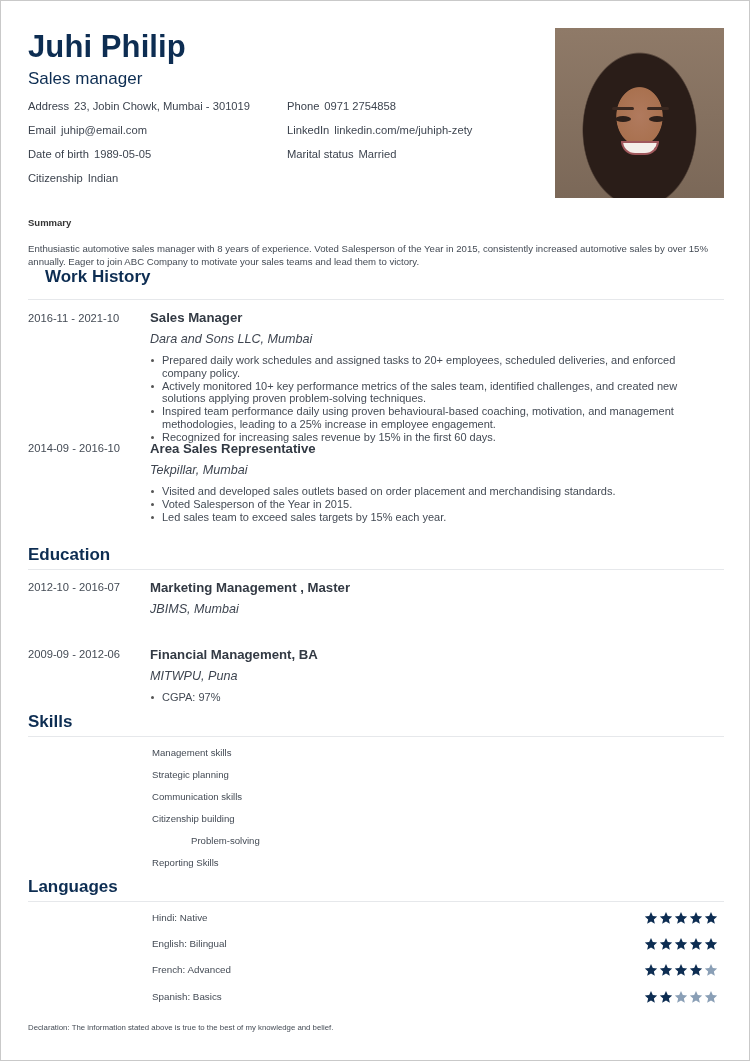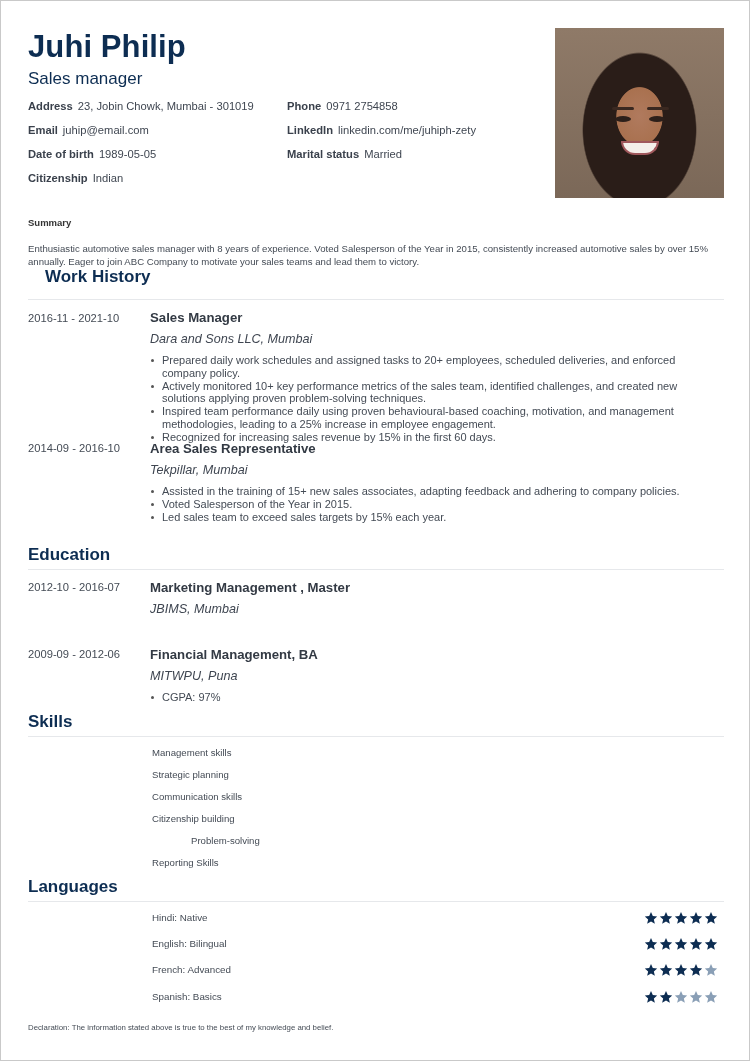--- a/index.html
+++ b/index.html
@@ -11,21 +11,21 @@
   }
   .name {
     position: absolute; left: 27px; top: 28px;
     font-size: 31px; font-weight: 700; color: #0d2d52; letter-spacing: 0.1px;
   }
   .title {
     position: absolute; left: 27px; top: 68px;
     font-size: 17px; color: #0d2d52;
   }
   .info { position: absolute; font-size: 11.2px; color: #3f4651; white-space: nowrap; }
-  .info .lbl { font-weight: 700; color: #3a414c; margin-right: 5px; }
+  .info .lbl { font-weight: 400; color: #3a414c; margin-right: 5px; }
   .photo {
     position: absolute; left: 554px; top: 27px; width: 169px; height: 170px;
     background:
       radial-gradient(ellipse 38px 48px at 50% 52%, #b07a5e 0%, #a9714f 60%, rgba(169,113,79,0) 62%),
       radial-gradient(ellipse 70px 95px at 50% 60%, #2a1d18 0%, #2a1d18 80%, rgba(42,29,24,0) 82%),
       linear-gradient(180deg, #8f7a68 0%, #7b6858 100%);
     overflow: hidden;
   }
   .photo .smile {
     position: absolute; left: 66px; top: 113px; width: 38px; height: 14px;
@@ -114,21 +114,21 @@
     <li>Prepared daily work schedules and assigned tasks to 20+ employees, scheduled deliveries, and enforced company policy.</li>
     <li>Actively monitored 10+ key performance metrics of the sales team, identified challenges, and created new solutions applying proven problem-solving techniques.</li>
     <li>Inspired team performance daily using proven behavioural-based coaching, motivation, and management methodologies, leading to a 25% increase in employee engagement.</li>
     <li>Recognized for increasing sales revenue by 15% in the first 60 days.</li>
   </ul>
 
   <div class="date" style="top:441px;">2014-09  - 2016-10</div>
   <div class="job-title" style="top:440px;">Area Sales Representative</div>
   <div class="job-org" style="top:462px;">Tekpillar, Mumbai</div>
   <ul class="bullets" style="top:484px;">
-    <li>Assisted in the training of 15+ new sales associates, adapting feedback and adhering to company policies.</li>
+    <li>Visited and developed sales outlets based on order placement and merchandising standards.</li>
     <li>Voted Salesperson of the Year in 2015.</li>
     <li>Led sales team to exceed sales targets by 15% each year.</li>
   </ul>
 
   <div class="section-h" style="top:544px;">Education</div>
   <div class="rule" style="top:568px;"></div>
 
   <div class="date" style="top:580px;">2012-10  - 2016-07</div>
   <div class="job-title" style="top:579px;">Marketing Management , Master</div>
   <div class="job-org" style="top:601px;">JBIMS, Mumbai</div>

